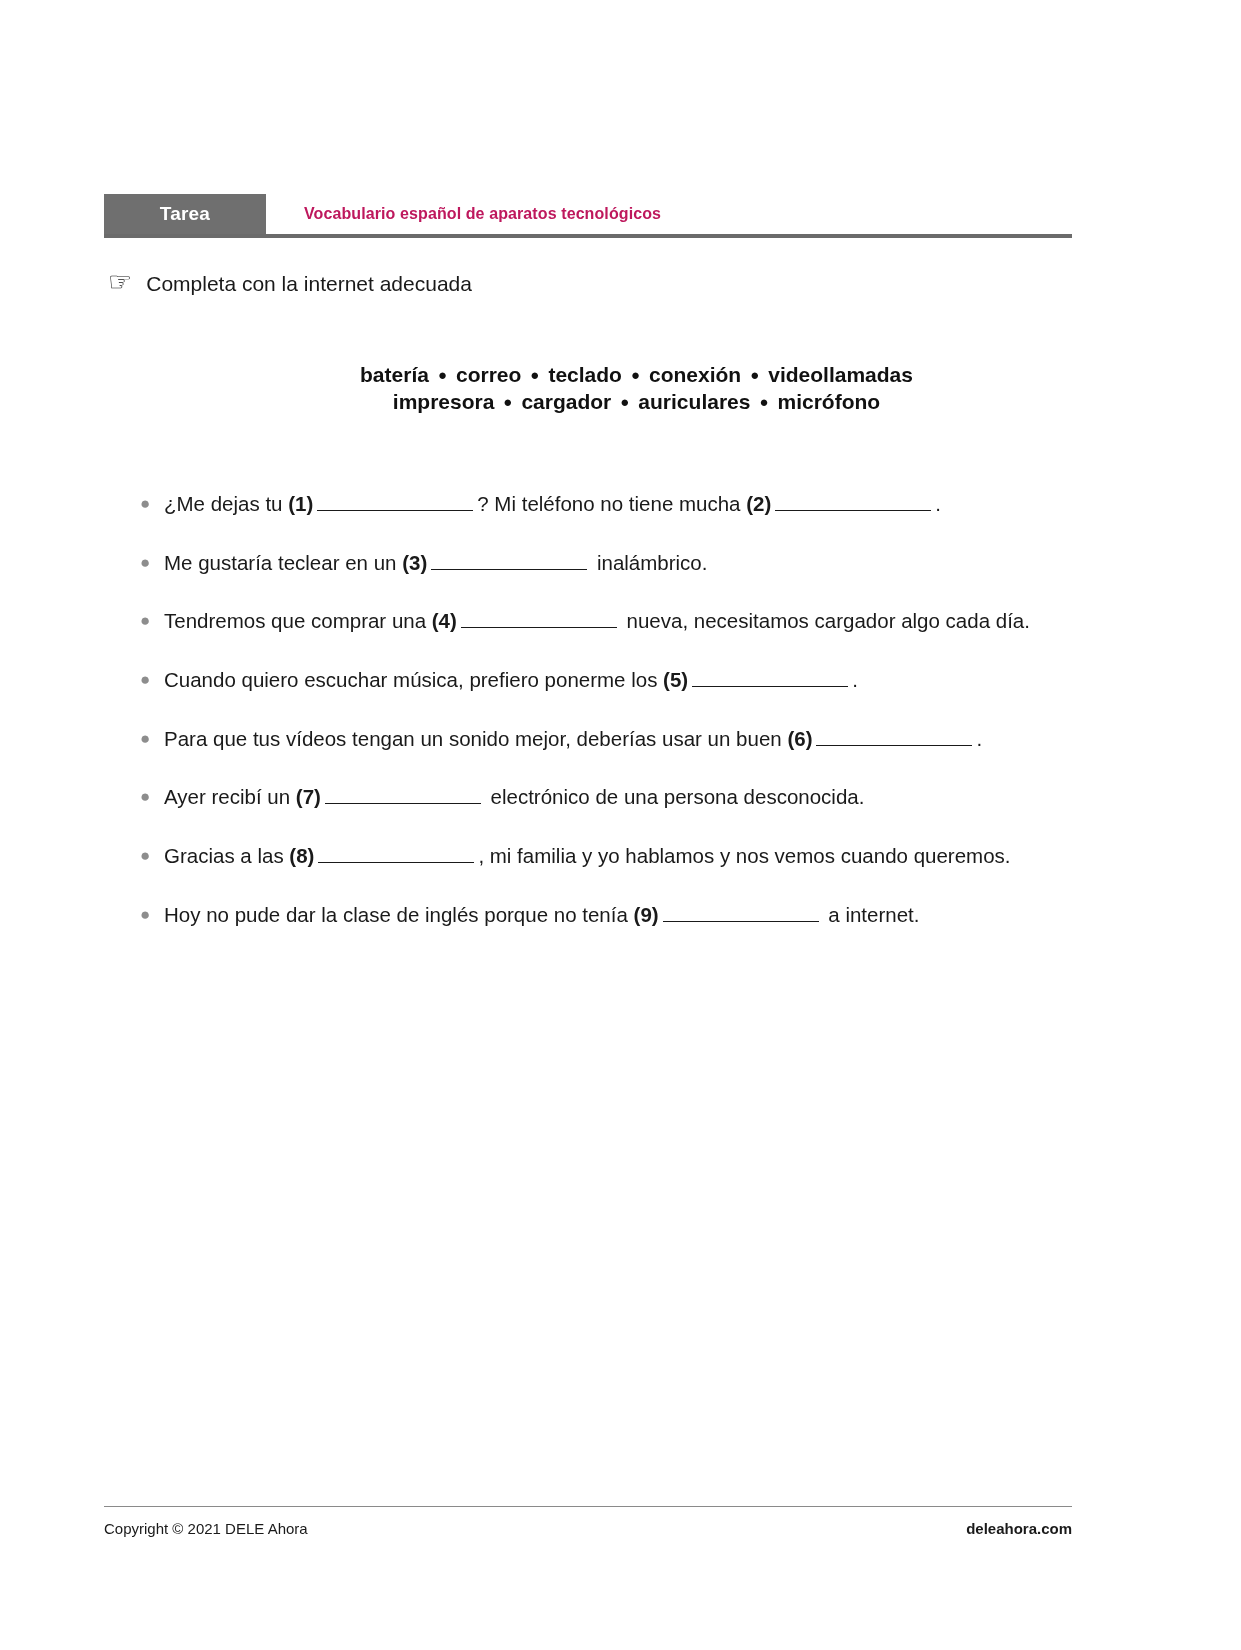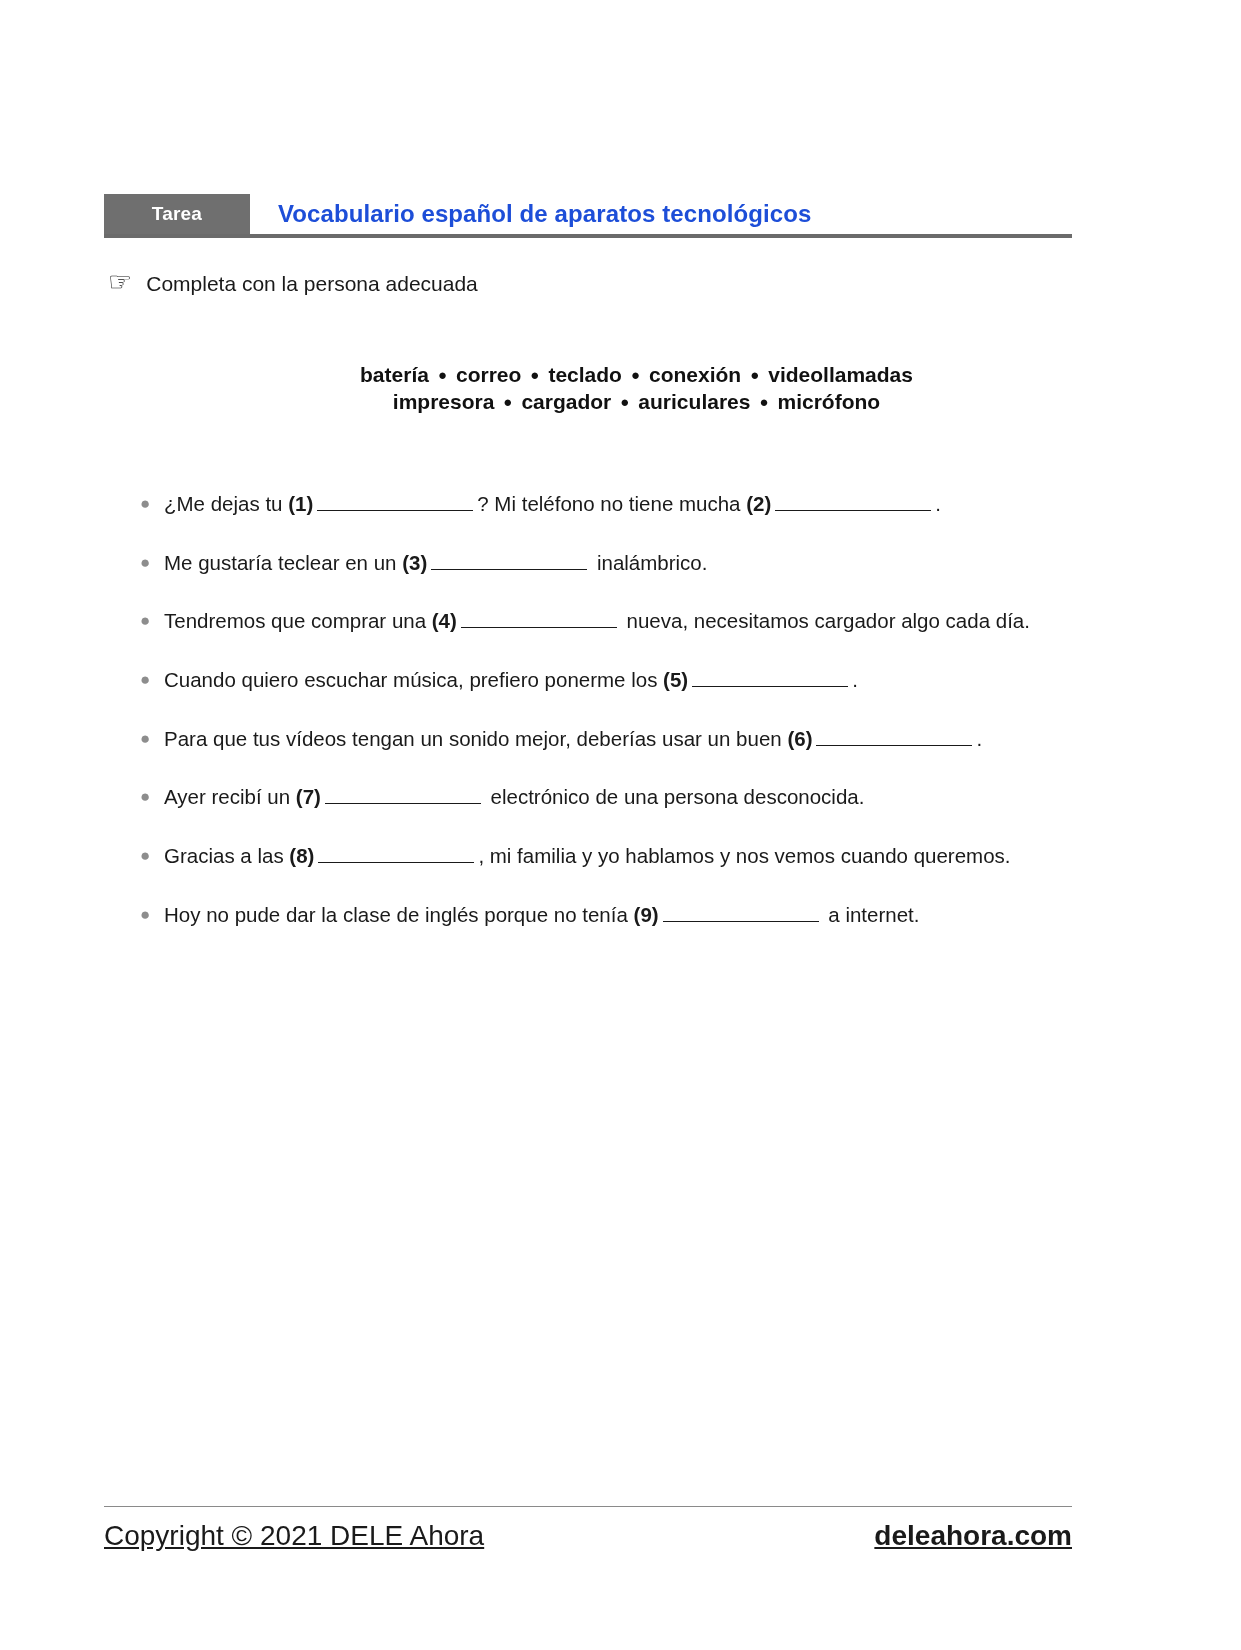--- a/index.html
+++ b/index.html
@@ -101,31 +101,31 @@
     border-bottom: 4px solid #6b6b6b;
   }
   .task-badge {
     background: #6f6f6f;
     color: #ffffff;
     font-size: 19px;
     font-weight: bold;
     display: flex;
     align-items: center;
     justify-content: center;
-    width: 146px;
+    width: 162px;
     letter-spacing: 0.2px;
   }
   .task-title {
     flex: 1;
     display: flex;
     align-items: center;
-    padding-left: 28px;
-    font-size: 24px;
-    font-weight: bold;
-    color: #1d4ed8;
+    padding-left: 38px;
+    font-size: 16px;
+    font-weight: bold;
+    color: #be185d;
     letter-spacing: 0.1px;
   }
 
   
   .instruction {
     position: absolute;
     left: 108px;
     top: 270px;
     display: flex;
     align-items: center;
@@ -211,40 +211,39 @@
     background: #8a8a8a;
   }
   .footer {
     position: absolute;
     left: 104px;
     top: 1520px;
     width: 968px;
     display: flex;
     justify-content: space-between;
     align-items: center;
-    font-size: 28px;
-    color: #1a1a1a;
-    text-decoration: underline;
+    font-size: 15px;
+    color: #1a1a1a;
   }
   .footer-right { font-weight: bold; }
 </style>
 </head>
 <body>
 
 <div class="page">
 
 
   <div class="task-header">
     <div class="task-badge">Tarea</div>
     <div class="task-title">Vocabulario español de aparatos tecnológicos</div>
   </div>
 
   <div class="instruction">
     <span class="hand-icon">☞</span>
-    <span class="instruction-text">Completa con la persona adecuada</span>
+    <span class="instruction-text">Completa con la internet adecuada</span>
   </div>
 
   <div class="wordbank">
       <div class="wordbank-row"><span class="wb-word">batería</span><span class="wb-sep">●</span><span class="wb-word">correo</span><span class="wb-sep">●</span><span class="wb-word">teclado</span><span class="wb-sep">●</span><span class="wb-word">conexión</span><span class="wb-sep">●</span><span class="wb-word">videollamadas</span></div>
       <div class="wordbank-row"><span class="wb-word">impresora</span><span class="wb-sep">●</span><span class="wb-word">cargador</span><span class="wb-sep">●</span><span class="wb-word">auriculares</span><span class="wb-sep">●</span><span class="wb-word">micrófono</span></div>
     </div>
 
   <div class="questions">
       <div class="q-item">
         <span class="q-bullet">●</span>

